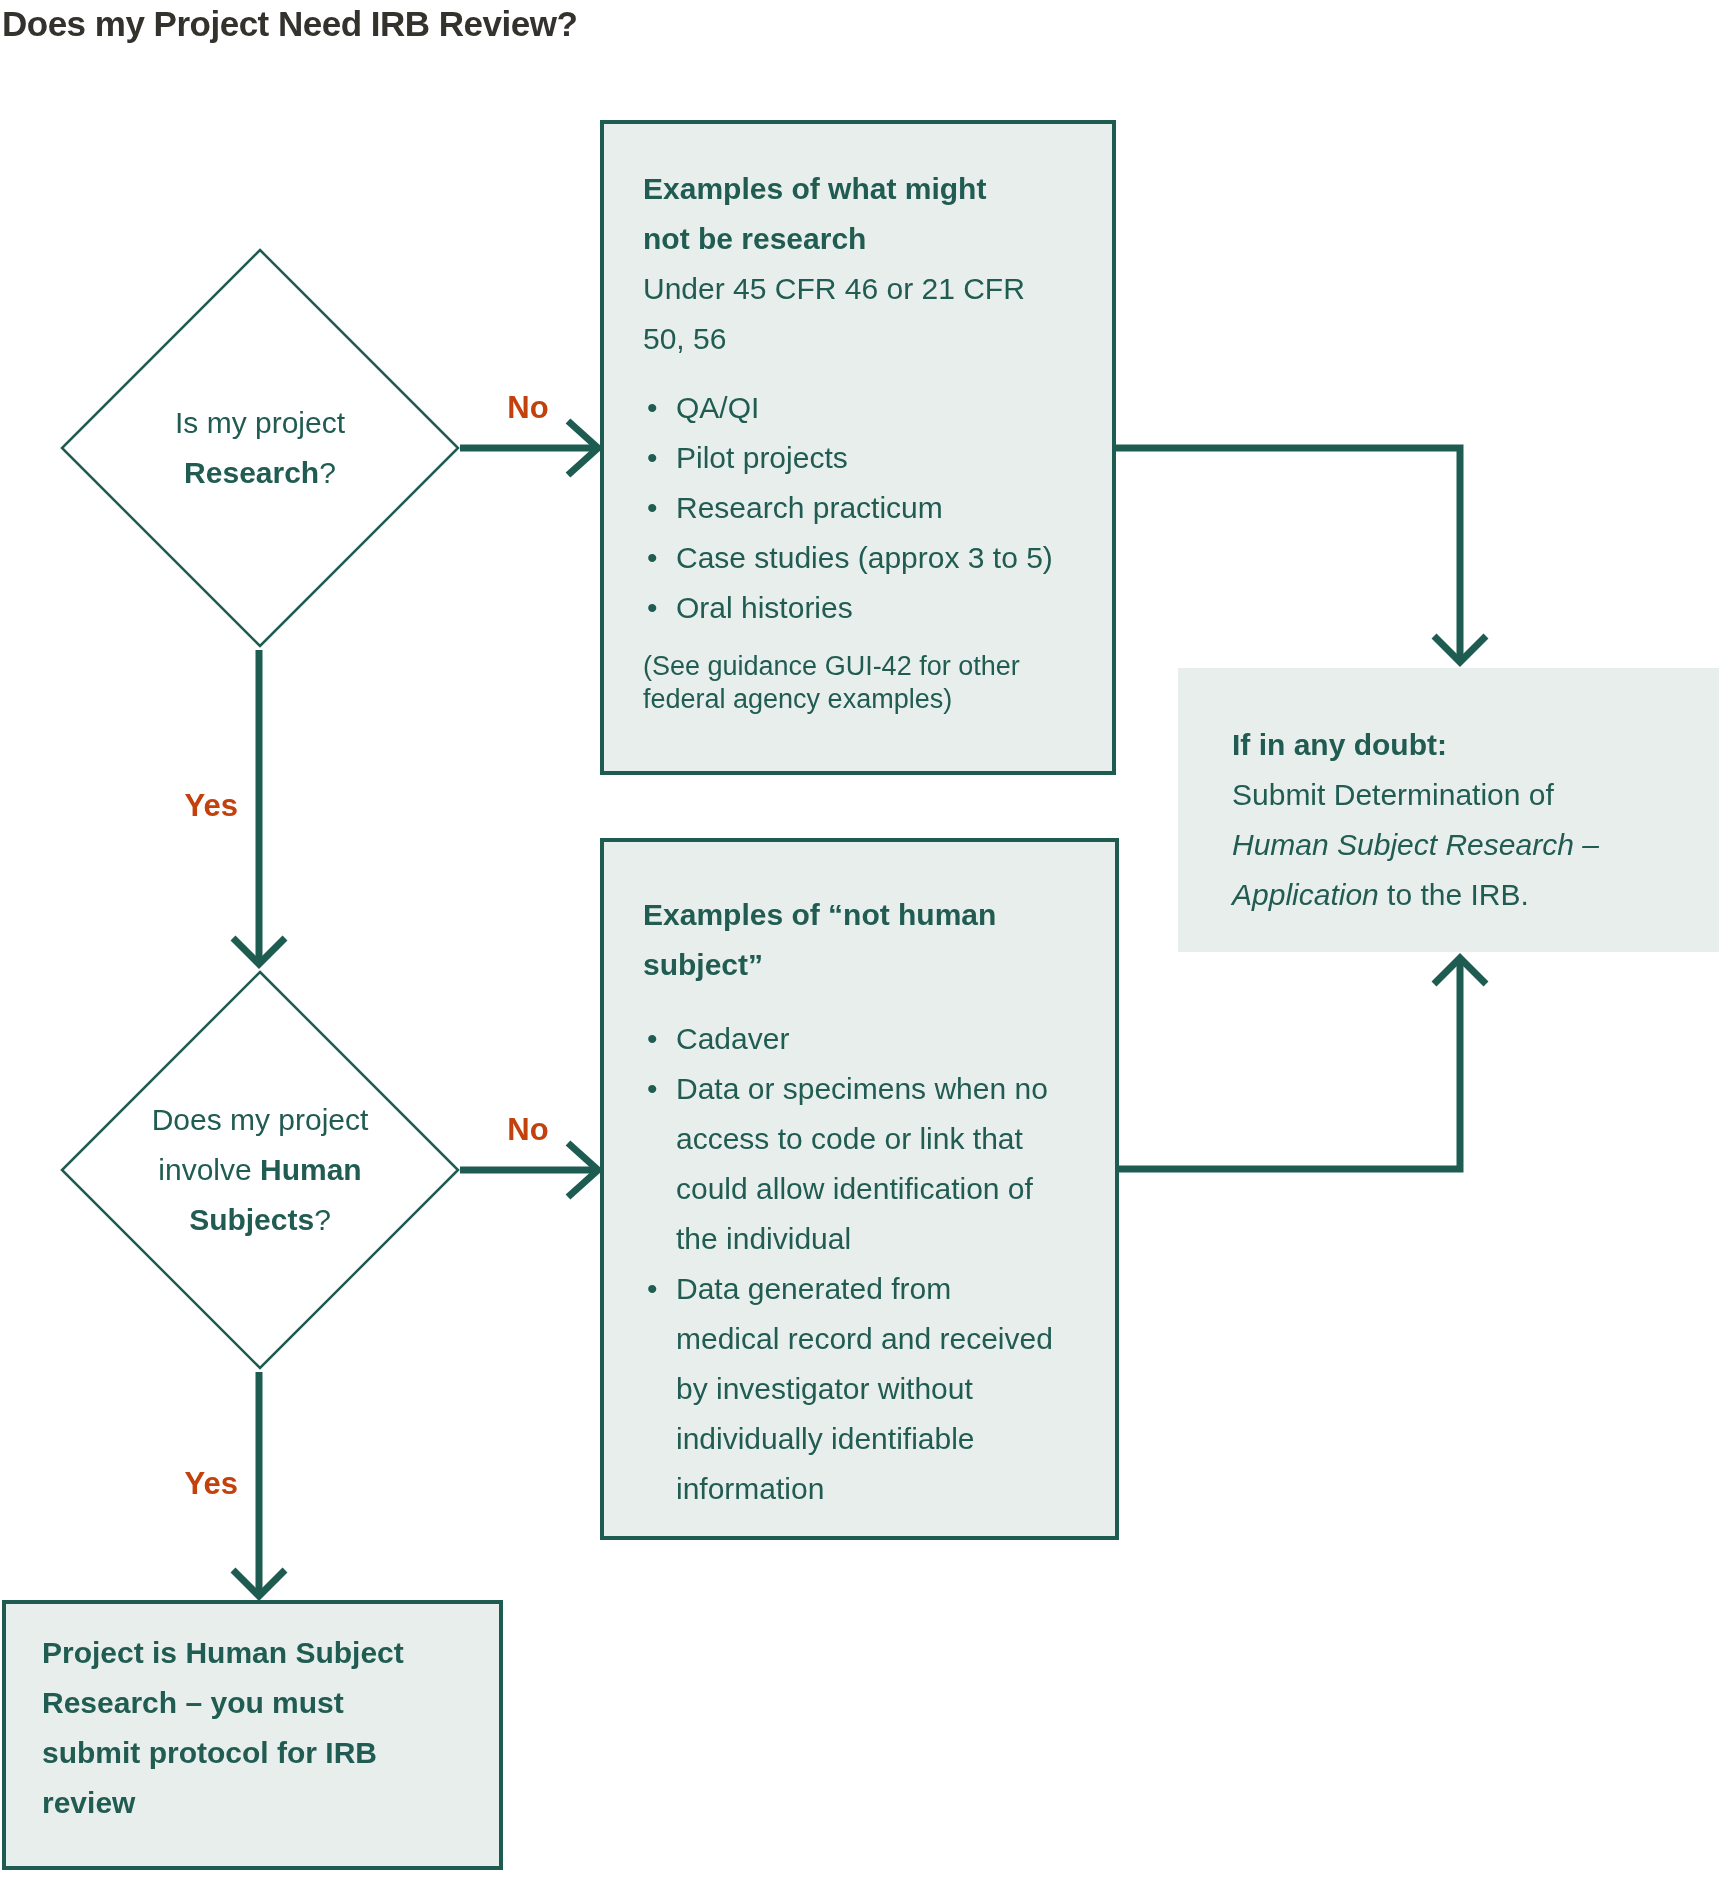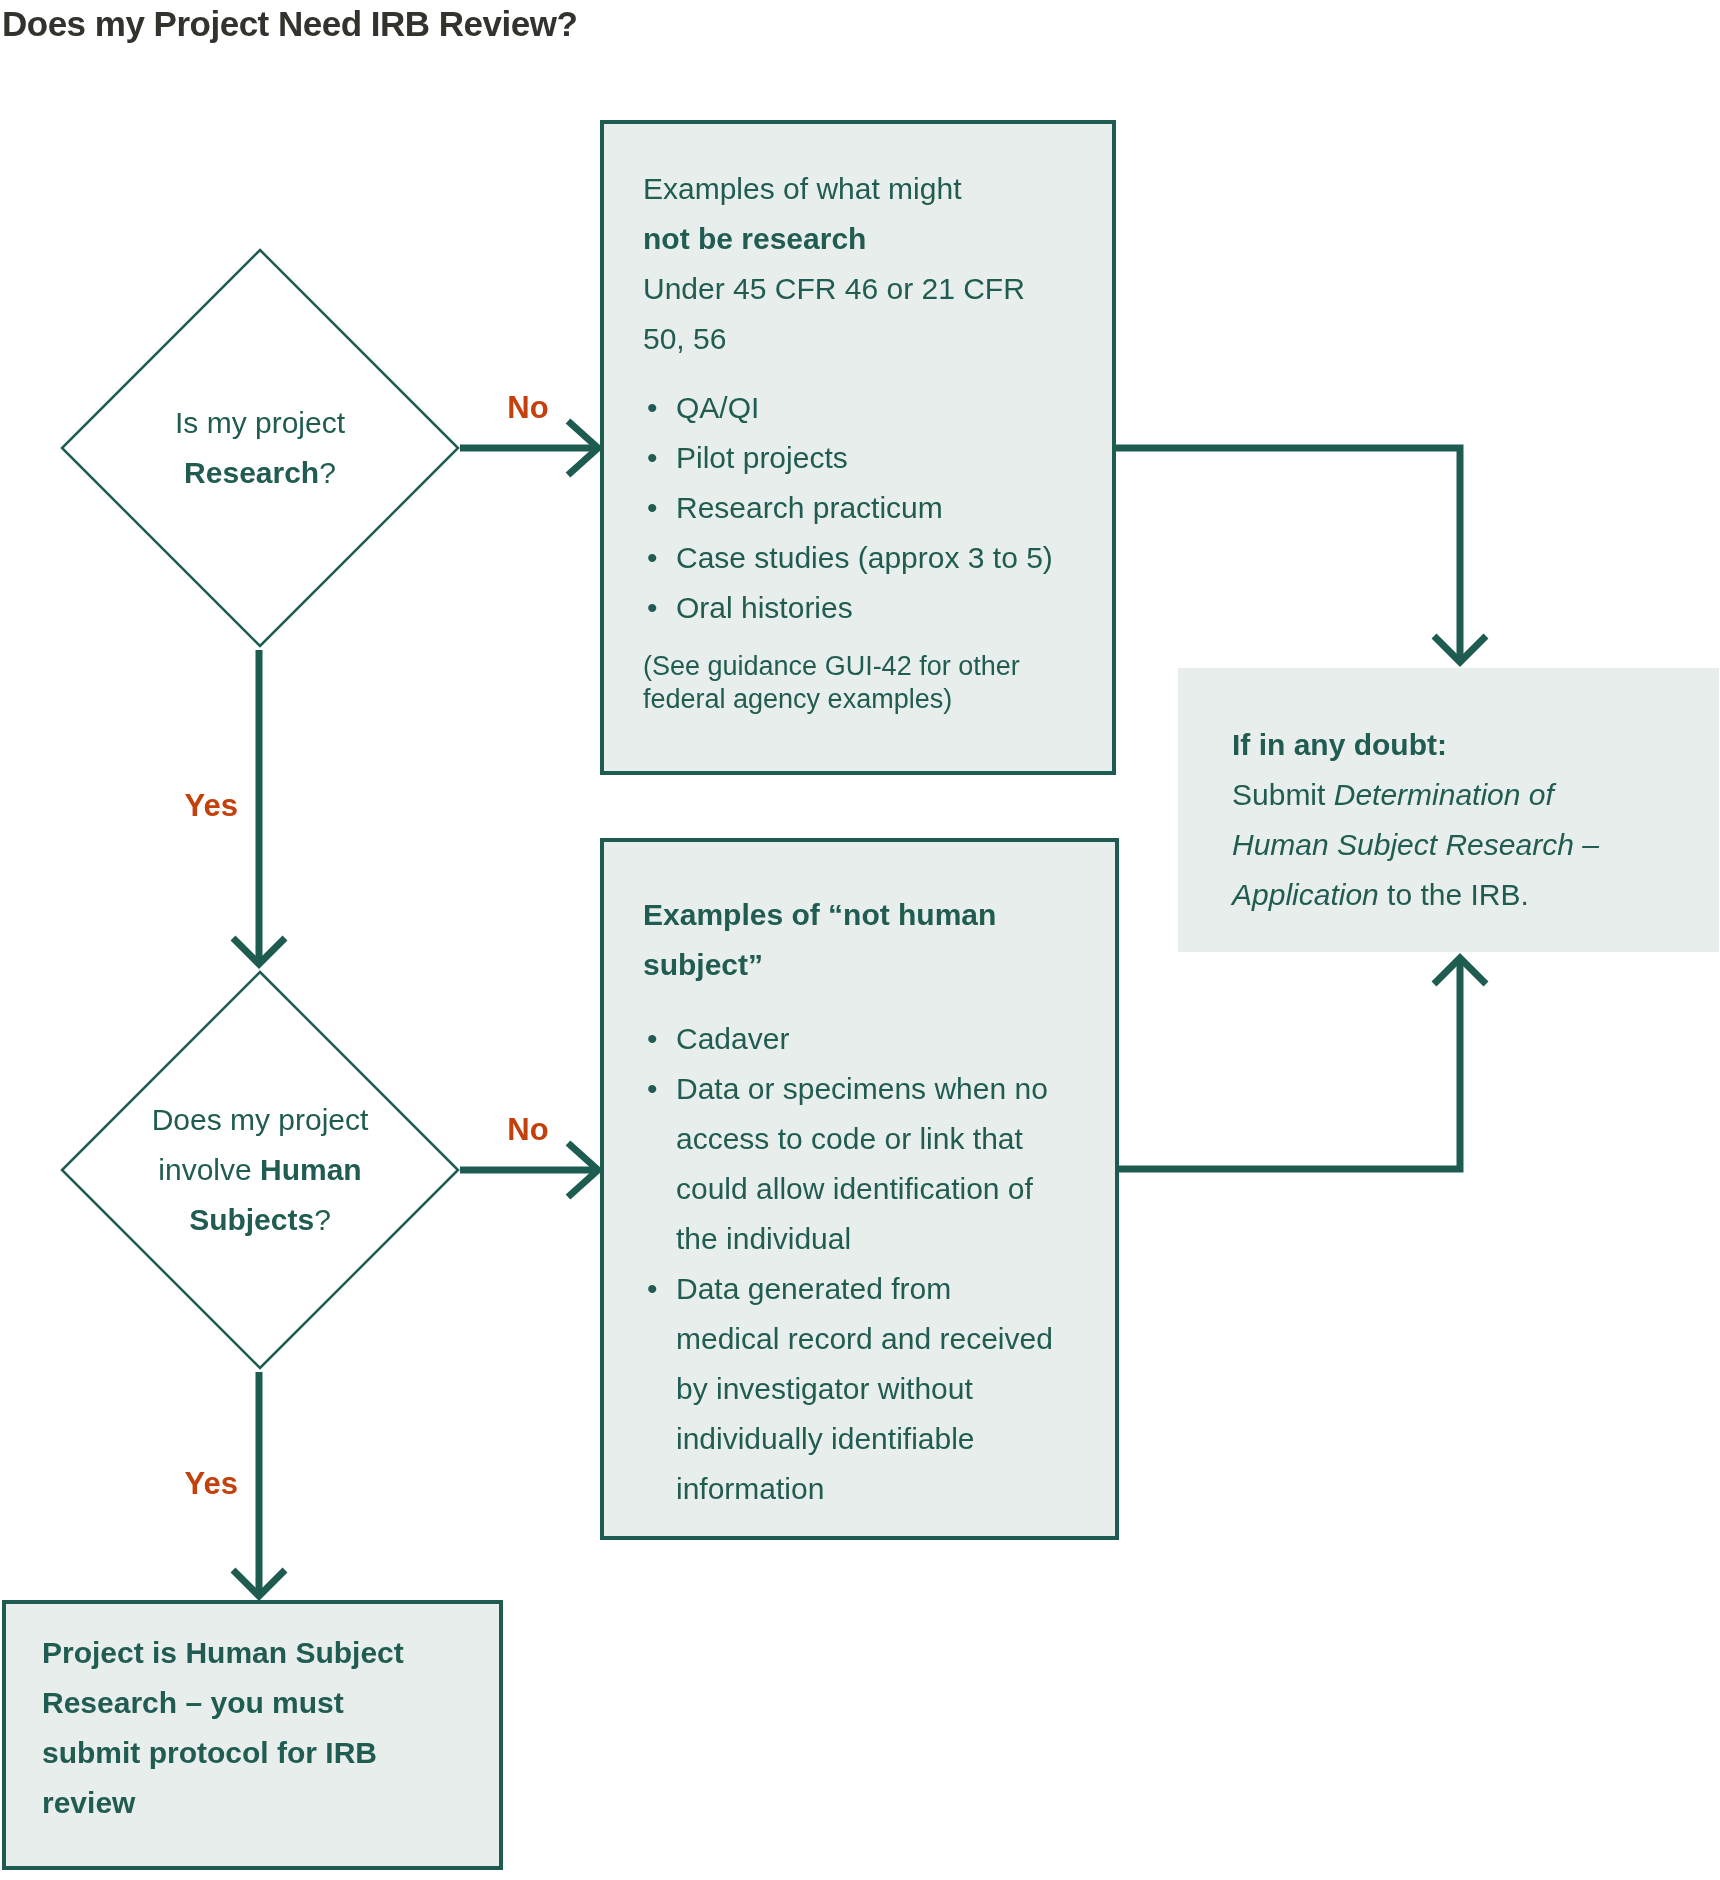--- a/index.html
+++ b/index.html
@@ -133,21 +133,21 @@
   <div class="diamond-label" id="diamond-human-label">
     <p><span>Does my project</span><br><span>involve </span><span style="font-weight: 700;">Human</span><br><span style="font-weight: 700;">Subjects</span><span>?</span></p>
   </div>
 
   <div class="edge-label center" id="label-no-research">No</div>
   <div class="edge-label right" id="label-yes-research">Yes</div>
   <div class="edge-label center" id="label-no-human">No</div>
   <div class="edge-label right" id="label-yes-human">Yes</div>
 
   <div class="panel bordered" id="box-not-research">
-    <p class="flow-text"><span style="font-weight: 400;">Examples of what might</span><br><span style="font-weight: 700;">not be research</span><br><span>Under 45 CFR 46 or 21 CFR</span><br><span>50, 56</span></p>
+    <p class="flow-text"><span style="font-weight: 700;">Examples of what might</span><br><span style="font-weight: 700;">not be research</span><br><span>Under 45 CFR 46 or 21 CFR</span><br><span>50, 56</span></p>
     <ul class="flow-list">
         <li>QA/QI</li>
         <li>Pilot projects</li>
         <li>Research practicum</li>
         <li>Case studies (approx 3 to 5)</li>
         <li>Oral histories</li>
       </ul>
     <p class="flow-text small-note"><span>(See guidance GUI-42 for other</span><br><span>federal agency examples)</span></p>
   </div>
 
@@ -161,20 +161,20 @@
 the individual</li>
         <li>Data generated from
 medical record and received
 by investigator without
 individually identifiable
 information</li>
       </ul>
   </div>
 
   <div class="panel" id="box-doubt">
-    <p class="flow-text"><span style="font-weight: 700;">If in any doubt:</span><br><span>Submit </span><span style="font-style: italic;">Determination of</span><br><span style="font-style: italic;">Human Subject Research –</span><br><span style="font-style: italic;">Application</span><span> to the IRB.</span></p>
+    <p class="flow-text"><span style="font-weight: 700;">If in any doubt:</span><br><span>Submit </span><span style="">Determination of</span><br><span style="font-style: italic;">Human Subject Research –</span><br><span style="font-style: italic;">Application</span><span> to the IRB.</span></p>
   </div>
 
   <div class="panel bordered" id="box-outcome">
     <p class="flow-text"><span style="font-weight: 700;">Project is Human Subject</span><br><span style="font-weight: 700;">Research – you must</span><br><span style="font-weight: 700;">submit protocol for IRB</span><br><span style="font-weight: 700;">review</span></p>
   </div>
 
 </div>
 
 </body></html>

